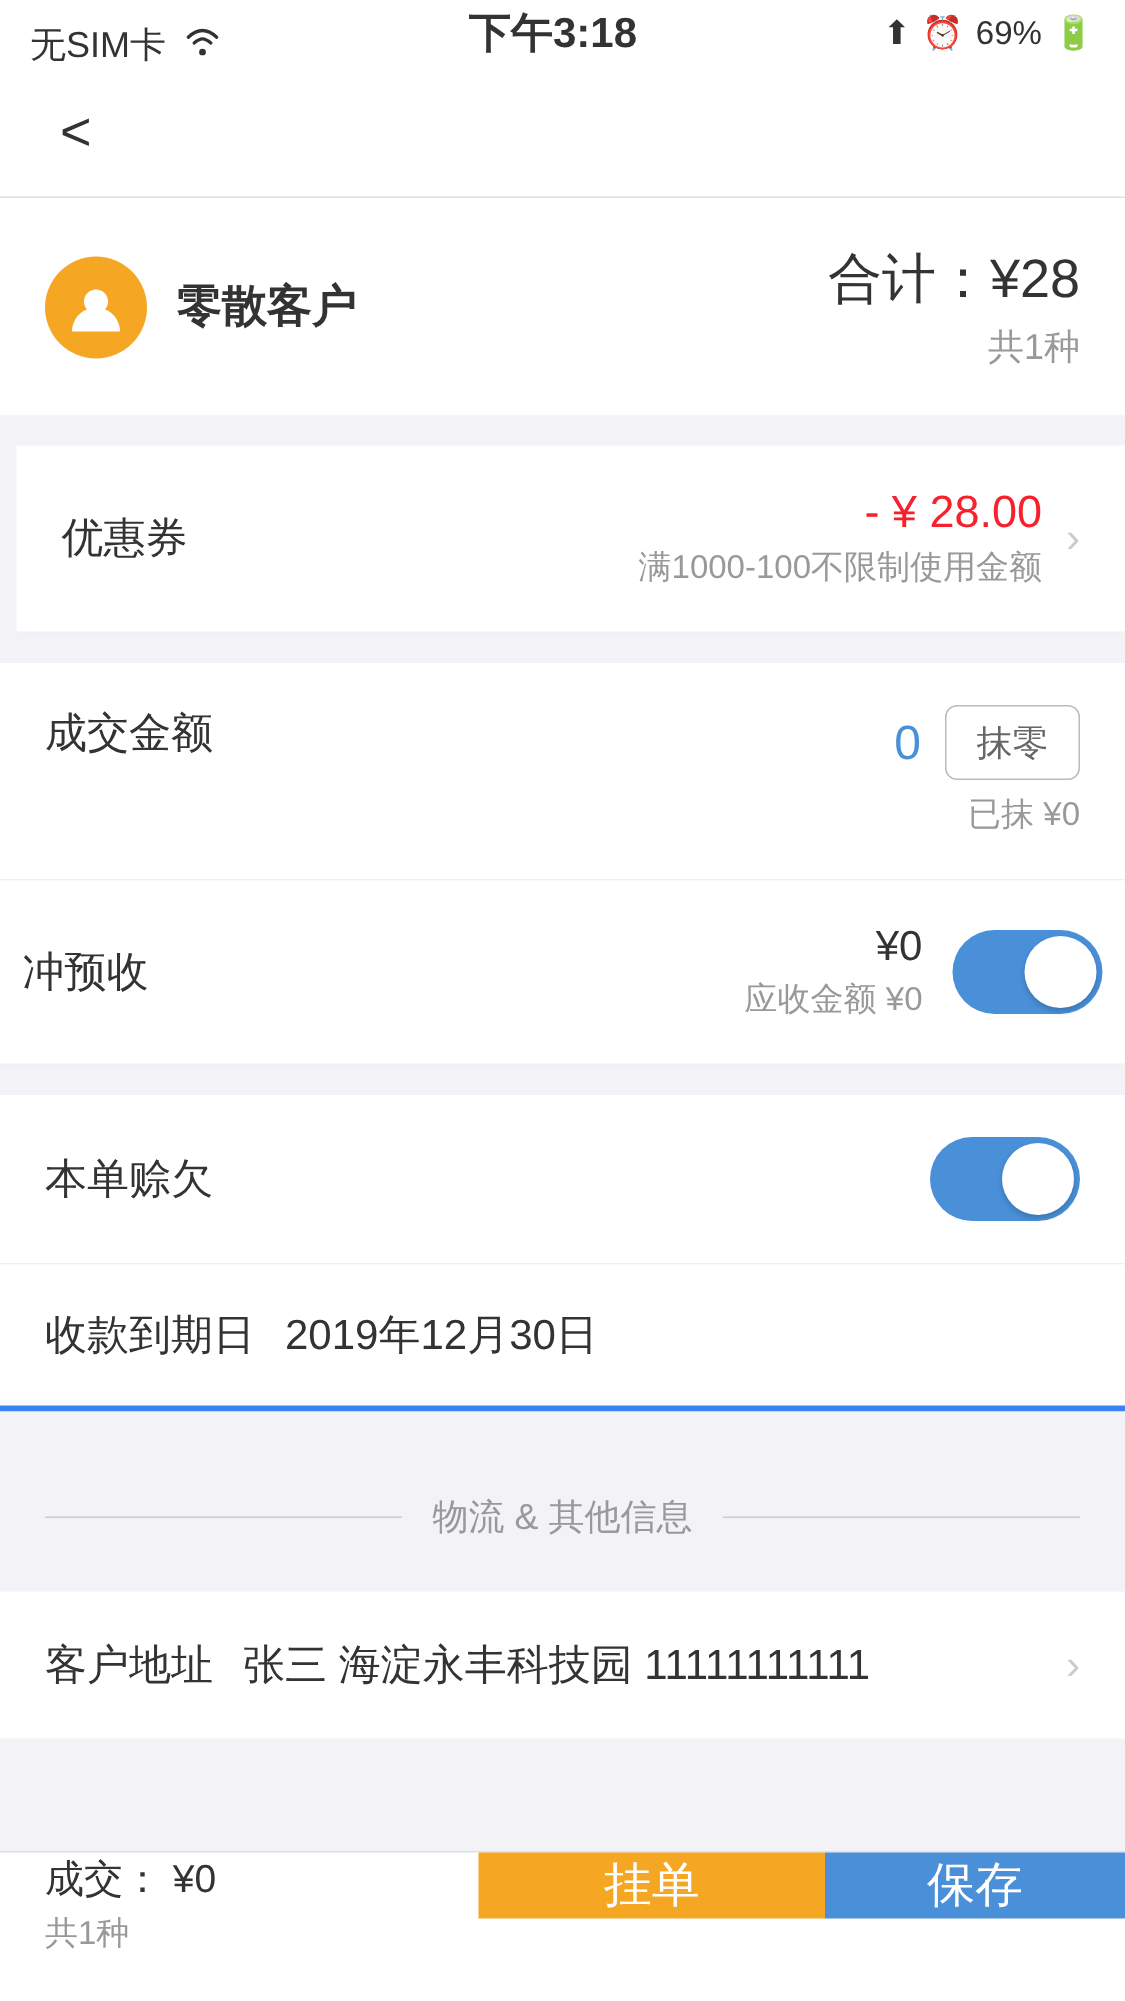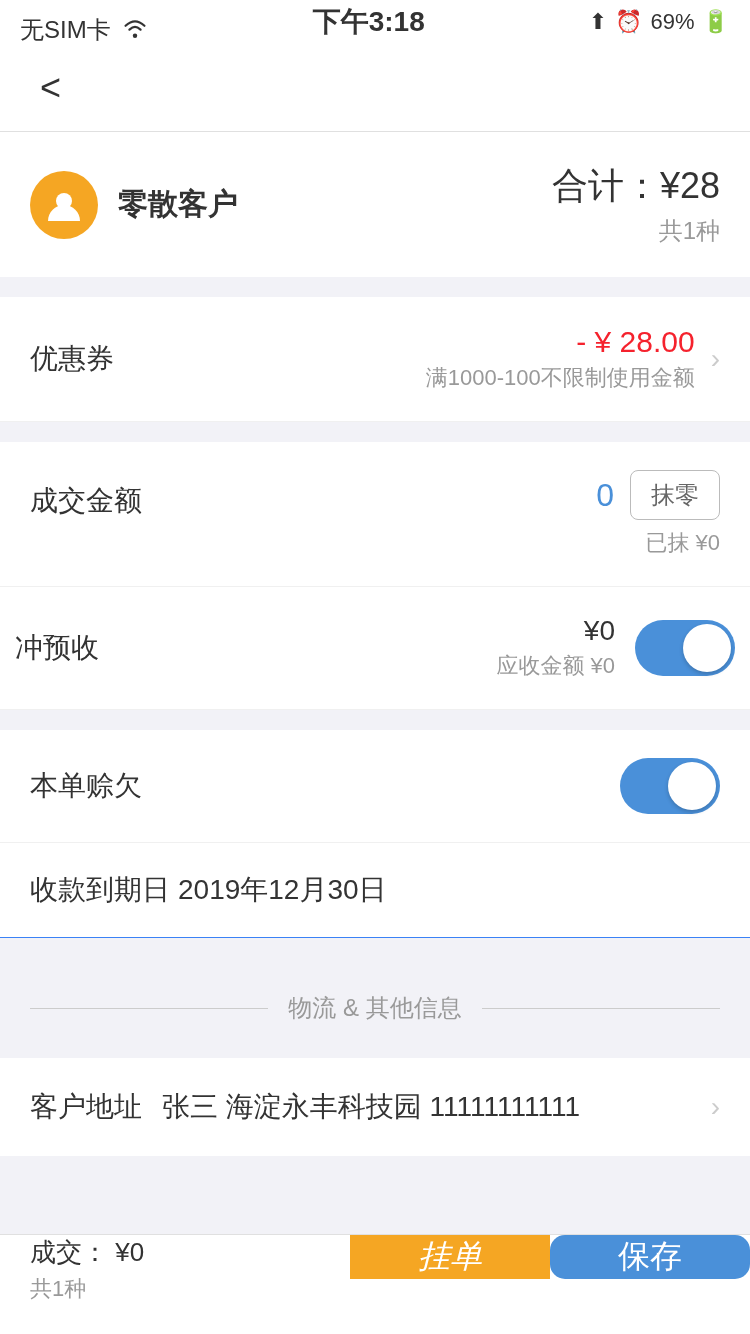--- a/index.html
+++ b/index.html
@@ -93,20 +93,21 @@
     }
 
     
     .row-item {
       background: #fff;
       padding: 28px 30px;
       display: flex;
       align-items: center;
       justify-content: space-between;
       border-bottom: 1px solid #f0f0f0;
+      margin-left: 11px;
     }
     .row-label {
       font-size: 28px;
       color: #333;
     }
     .row-right {
       display: flex;
       align-items: center;
       gap: 16px;
     }
@@ -116,21 +117,21 @@
     .chevron-icon { color: #ccc; font-size: 28px; }
 
     
     .transaction-row {
       background: #fff;
       padding: 28px 30px;
       border-bottom: 1px solid #f0f0f0;
     }
     .transaction-top {
       display: flex;
-      align-items: flex-end;
+      align-items: flex-start;
       justify-content: space-between;
     }
     .transaction-bottom {
       display: flex;
       justify-content: flex-end;
       margin-top: 8px;
     }
     .amount-input-value {
       font-size: 32px;
       color: #4a90d9;
@@ -194,22 +195,22 @@
       justify-content: space-between;
       border-bottom: 1px solid #f0f0f0;
     }
 
     
     .due-date-row {
       background: #fff;
       padding: 28px 30px;
       display: flex;
       align-items: flex-start;
-      gap: 8px;
-      border-bottom: 1px solid #3b82f6;
+      gap: 20px;
+      border-bottom: 4px solid #3b82f6;
     }
     .due-date-label { font-size: 28px; color: #333; }
     .due-date-value { font-size: 28px; color: #333; }
 
     
     .logistics-divider {
       background: #f2f2f7;
       height: 60px;
       display: flex;
       align-items: center;
@@ -259,42 +260,40 @@
     .bottom-info {
       flex: 1;
       display: flex;
       flex-direction: column;
       justify-content: center;
       padding: 0 30px;
     }
     .bottom-deal { font-size: 26px; color: #333; }
     .bottom-count { font-size: 22px; color: #999; margin-top: 4px; }
     .btn-hold {
-      width: 200px;
+      width: 231px;
       background: #f5a623;
       display: flex;
       align-items: center;
       justify-content: center;
       font-size: 32px;
       color: #fff;
       font-weight: 500;
       cursor: pointer;
-      font-style: italic;
     }
     .btn-save {
       width: 200px;
       background: #4a90d9;
       display: flex;
       align-items: center;
       justify-content: center;
       font-size: 32px;
       color: #fff;
       font-weight: 500;
       cursor: pointer;
-      border-radius: 15px;
     }
   </style>
 </head>
 <body>
 
 <div class="status-bar">
   <div class="status-left">
     <span>无SIM卡</span>
     <span>
       <svg viewBox="0 0 24 18" fill="none" xmlns="http://www.w3.org/2000/svg" style="width:28px;height:20px;">

